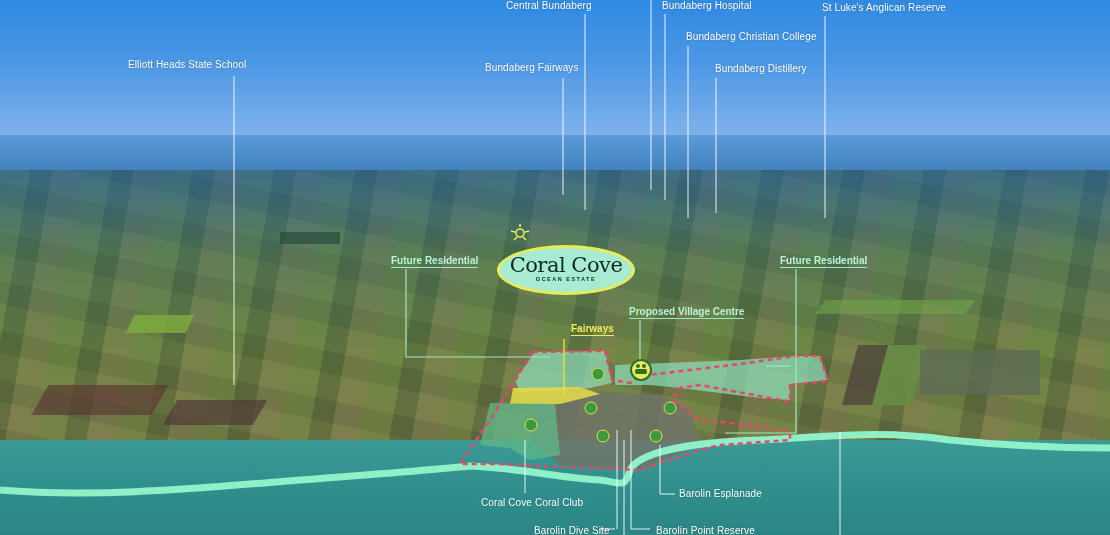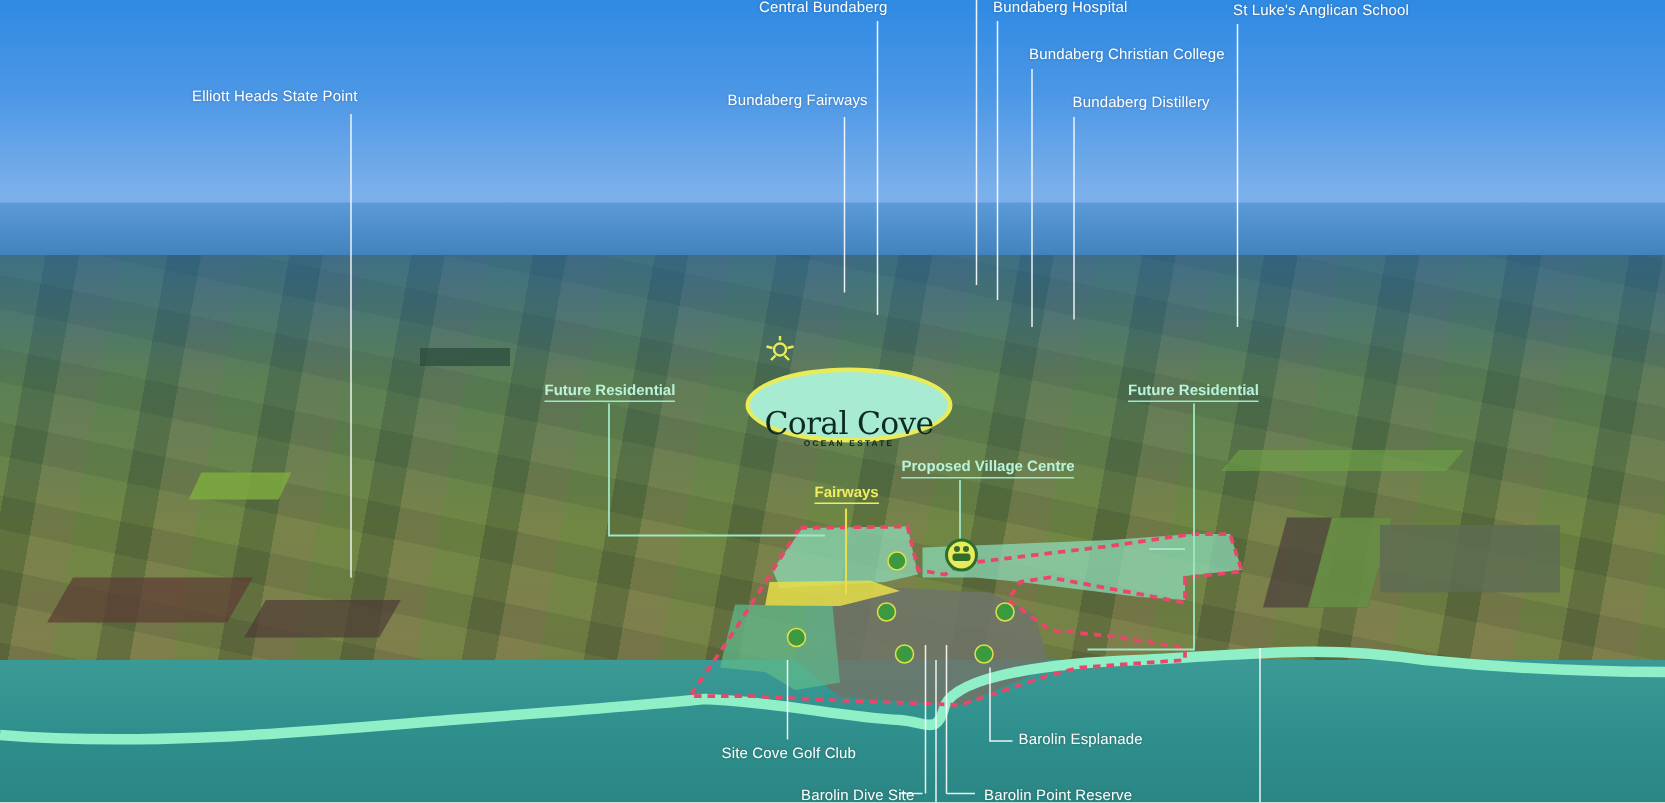--- a/index.html
+++ b/index.html
@@ -15,25 +15,25 @@
             repeating-linear-gradient(100deg, rgba(120,150,70,0.35) 0 30px, rgba(70,90,50,0.35) 30px 52px, rgba(150,140,90,0.3) 52px 80px),
             repeating-linear-gradient(12deg, rgba(60,80,40,0.3) 0 22px, rgba(110,130,60,0.25) 22px 48px),
             linear-gradient(180deg, #3b6c7e 0%, #567a4e 25%, #6b7e45 55%, #77764a 80%, #5a6a3a 100%); }
   .field { position: absolute; }
   .sea { position: absolute; left: 0; top: 440px; width: 1110px; height: 95px;
          background: linear-gradient(180deg, #3b9a95 0%, #2f8f8c 50%, #2a8684 100%); }
   svg.overlay { position: absolute; left: 0; top: 0; }
   .label { position: absolute; color: #ffffff; font-size: 10px; white-space: nowrap; letter-spacing: 0.1px;
            text-shadow: 0 0 2px rgba(0,0,0,0.25); }
   .zone-label { position: absolute; color: #b9f3da; font-size: 10px; font-weight: bold; white-space: nowrap;
-                border-bottom: 1.5px solid #9ee8c8; padding-bottom: 1px; }
+                border-bottom: 1.5px solid #9ee8c8; padding-bottom: 1px; margin-left: 28px; }
   .zone-label.yellow { color: #f1ec5e; border-bottom-color: #f1ec5e; text-align: center; }
   .logo { position: absolute; left: 497px; top: 245px; width: 138px; height: 50px; border-radius: 50%;
           background: #a7ecd2; border: 3px solid #e9ec58; box-sizing: border-box; text-align: center; }
-  .logo-title { display: block; font-family: "DejaVu Serif", serif; font-size: 21px; color: #0f2a22; margin-top: 23px; letter-spacing: -0.5px; line-height: 22px; }
+  .logo-title { display: block; font-family: "DejaVu Serif", serif; font-size: 21px; color: #0f2a22; margin-top: 6px; letter-spacing: -0.5px; line-height: 22px; }
   .logo-sub { display: block; font-size: 5.5px; font-weight: bold; letter-spacing: 1.5px; color: #0f2a22; }
   .sun { position: absolute; left: 509px; top: 223px; width: 22px; height: 20px; }
 </style>
 </head>
 <body>
 
 <div class="stage">
   <div class="sky"></div>
   <div class="haze"></div>
   <div class="land"></div>
@@ -121,28 +121,28 @@
     </g>
   </svg>
 
   <div class="logo">
     <span class="logo-title">Coral Cove</span>
     <span class="logo-sub">OCEAN ESTATE</span>
   </div>
 
   <div class="label" style="left:506px;top:0px;">Central Bundaberg</div>
   <div class="label" style="left:662px;top:0px;">Bundaberg Hospital</div>
-  <div class="label" style="left:822px;top:2px;">St Luke's Anglican School</div>
+  <div class="label" style="left:822px;top:2px;">St Luke's Anglican Reserve</div>
   <div class="label" style="left:686px;top:31px;">Bundaberg Christian College</div>
-  <div class="label" style="left:128px;top:59px;">Elliott Heads State Point</div>
+  <div class="label" style="left:128px;top:59px;">Elliott Heads State School</div>
   <div class="label" style="left:485px;top:62px;">Bundaberg Fairways</div>
   <div class="label" style="left:715px;top:63px;">Bundaberg Distillery</div>
 
   <div class="zone-label" style="left:363px;top:255px;">Future Residential</div>
   <div class="zone-label" style="left:752px;top:255px;">Future Residential</div>
   <div class="zone-label" style="left:601px;top:306px;">Proposed Village Centre</div>
   <div class="zone-label yellow" style="left:543px;top:323px;">Fairways</div>
 
-  <div class="label" style="left:481px;top:497px;">Site Cove Golf Club</div>
+  <div class="label" style="left:481px;top:497px;">Coral Cove Coral Club</div>
   <div class="label" style="left:679px;top:488px;">Barolin Esplanade</div>
   <div class="label" style="left:515px;top:525px;padding-left:19px;">Barolin Dive Site</div>
   <div class="label" style="left:656px;top:525px;">Barolin Point Reserve</div>
 </div>
 
 </body></html>

